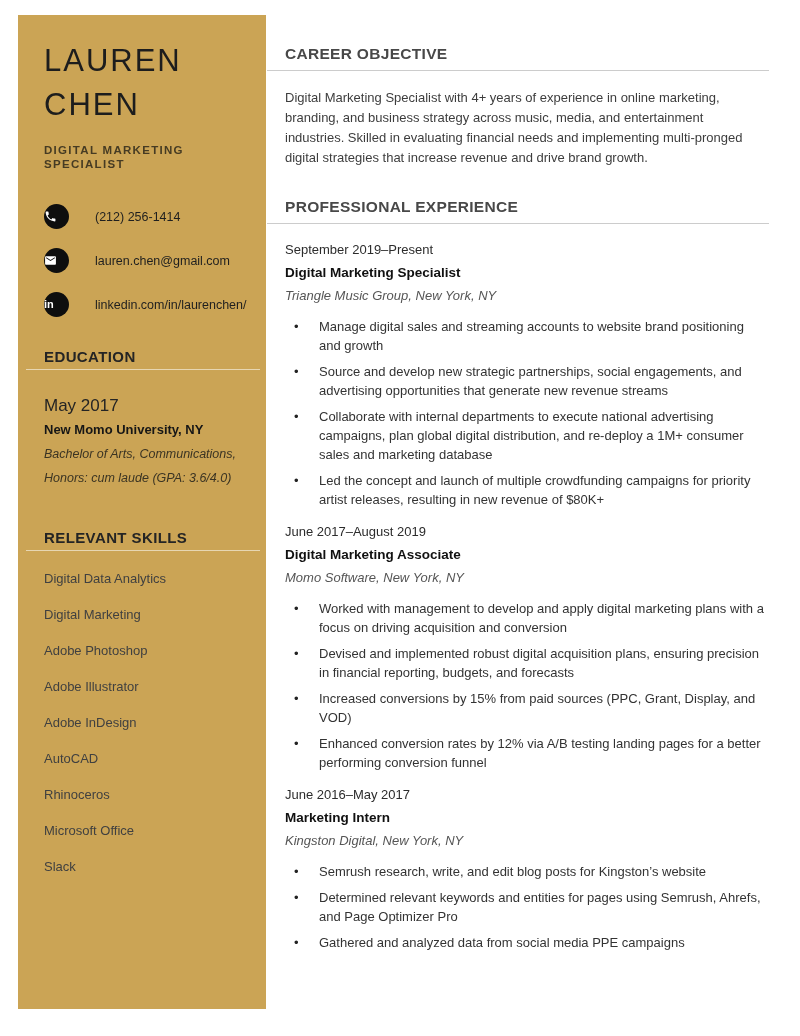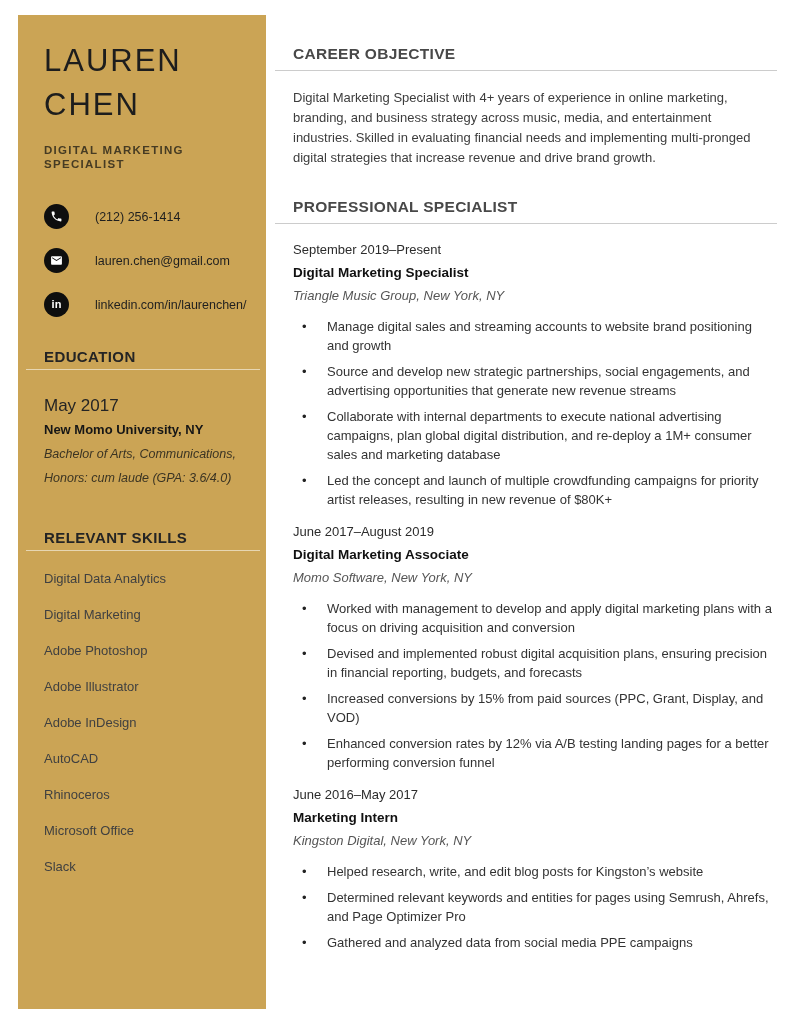--- a/index.html
+++ b/index.html
@@ -15,41 +15,41 @@
   }
   .name { margin:24px 20px 0 26px; font-size:31px; font-weight:400;
           letter-spacing:2px; line-height:44px; color:#1d1d1d; }
   .name span { display:block; }
   .subtitle { margin:16px 18px 0 26px; font-size:11.5px; font-weight:700;
               letter-spacing:1.3px; line-height:14px; color:#463b23; }
 
   .contacts { margin:33px 10px 0 26px; }
   .contact-row { display:flex; align-items:center; height:25px; margin-bottom:19px; }
   .cicon { width:25px; height:25px; border-radius:50%; background:#0e0e0e;
-           display:flex; align-items:center; justify-content:center; flex:0 0 25px; }
+           display:flex; align-items:center; flex:0 0 25px; }
   .cicon svg { width:13px; height:13px; fill:#ffffff; }
   .cicon .in-glyph { color:#ffffff; font-size:11px; font-weight:700; line-height:1; }
   .ctext { margin-left:26px; font-size:12.5px; color:#1f1f1f; }
 
   .side-heading { margin:0; padding-left:26px; font-size:15px; font-weight:600;
                   letter-spacing:.4px; line-height:20px; color:#242424; }
   .side-heading.edu { margin-top:30px; }
   .side-heading.skills { margin-top:42px; }
   .side-rule { margin:2px 6px 0 8px; border:0; border-top:1px solid rgba(255,255,255,.55); height:0; }
 
   .edu-date   { margin:28px 12px 0 26px; font-size:17px;  line-height:16px; color:#242424; }
   .edu-school { margin:8px 12px 0 26px;  font-size:13px;  line-height:16px; font-weight:700; color:#161616; }
   .edu-degree, .edu-honors
               { margin:8px 12px 0 26px;  font-size:12.5px; line-height:16px; font-style:italic; color:#3b3423; }
 
   .skills-list { margin:20px 12px 0 0; padding:0 0 0 26px; list-style:none; }
   .skills-list li { font-size:13px; line-height:16px; margin-bottom:20px; color:#404040; }
 
   
-  .content { position:absolute; left:275px; top:0; width:502px; }
+  .content { position:absolute; left:267px; top:0; width:502px; }
   .m-heading { margin:0; padding-left:18px; font-size:15.5px; font-weight:600;
                letter-spacing:.3px; line-height:20px; color:#484848; }
   .m-heading.obj { margin-top:44px; }
   .m-heading.exp { margin-top:29px; }
   .m-rule { margin:6px 0 0 0; border:0; border-top:1px solid #cccccc; height:0; }
 
   .objective-text { margin:17px 14px 0 18px; font-size:13px; line-height:20px; color:#3d3d3d; }
 
   .job { padding-left:18px; }
   .job.first { margin-top:18px; }
@@ -129,21 +129,21 @@
 
   <main class="content">
 
     <section>
       <h2 class="m-heading obj">CAREER OBJECTIVE</h2>
       <hr class="m-rule">
       <p class="objective-text">Digital Marketing Specialist with 4+ years of experience in online marketing, branding, and business strategy across music, media, and entertainment industries. Skilled in evaluating financial needs and implementing multi-pronged digital strategies that increase revenue and drive brand growth.</p>
     </section>
 
     <section>
-      <h2 class="m-heading exp">PROFESSIONAL SPECIALIST</h2>
+      <h2 class="m-heading exp">PROFESSIONAL EXPERIENCE</h2>
       <hr class="m-rule">
 
       <article class="job first">
         <div class="job-date">September 2019–Present</div>
         <h3 class="job-title">Digital Marketing Specialist</h3>
         <div class="job-company">Triangle Music Group, New York, NY</div>
         <ul class="bullets">
           <li>Manage digital sales and streaming accounts to website brand positioning and growth</li>
           <li>Source and develop new strategic partnerships, social engagements, and advertising opportunities that generate new revenue streams</li>
           <li>Collaborate with internal departments to execute national advertising campaigns, plan global digital distribution, and re-deploy a 1M+ consumer sales and marketing database</li>
@@ -161,20 +161,20 @@
           <li>Increased conversions by 15% from paid sources (PPC, Grant, Display, and VOD)</li>
           <li>Enhanced conversion rates by 12% via A/B testing landing pages for a better performing conversion funnel</li>
         </ul>
       </article>
 
       <article class="job later">
         <div class="job-date">June 2016–May 2017</div>
         <h3 class="job-title">Marketing Intern</h3>
         <div class="job-company">Kingston Digital, New York, NY</div>
         <ul class="bullets">
-          <li>Helped research, write, and edit blog posts for Kingston’s website</li>
+          <li>Semrush research, write, and edit blog posts for Kingston’s website</li>
           <li>Determined relevant keywords and entities for pages using Semrush, Ahrefs, and Page Optimizer Pro</li>
           <li>Gathered and analyzed data from social media PPE campaigns</li>
         </ul>
       </article>
     </section>
   </main>
 </div>
 
 </body></html>

